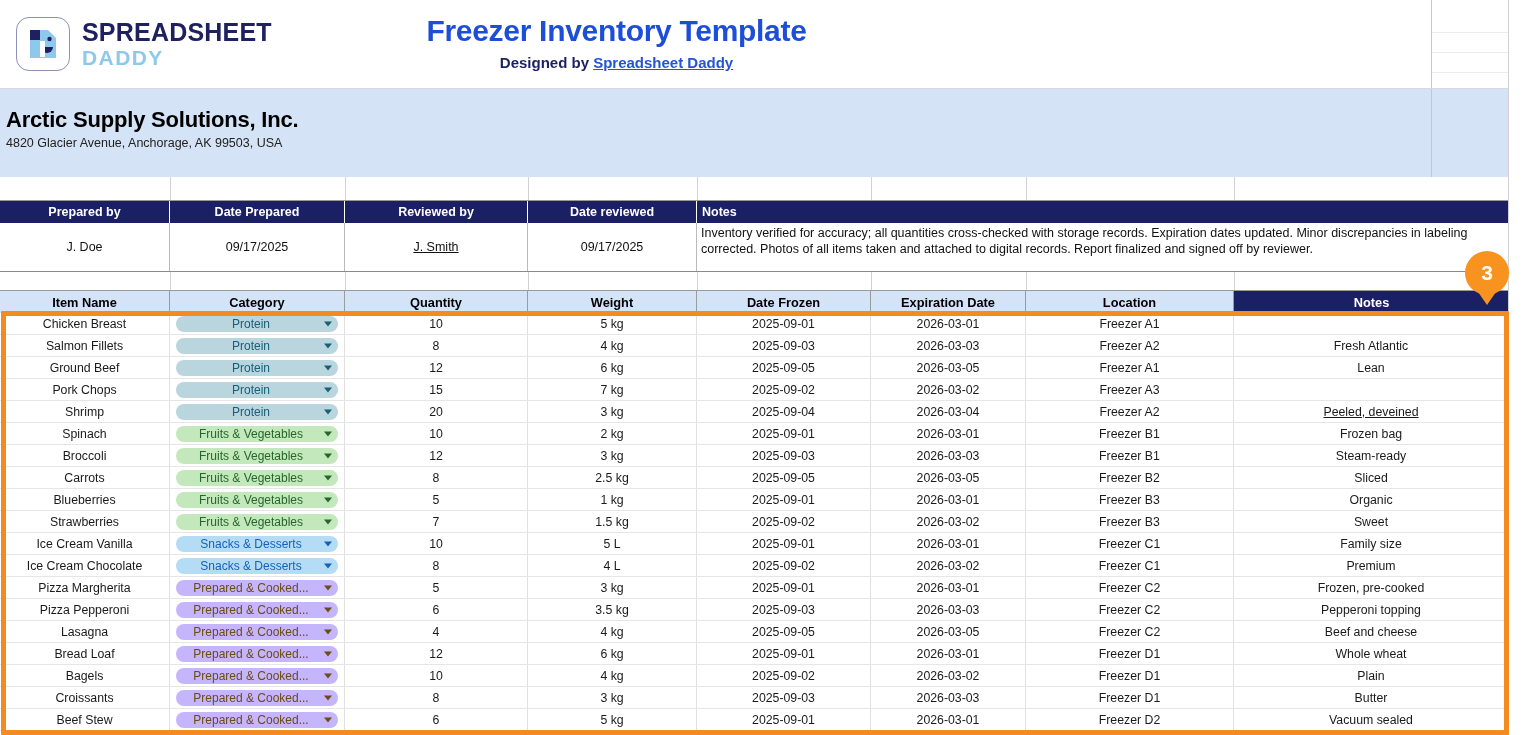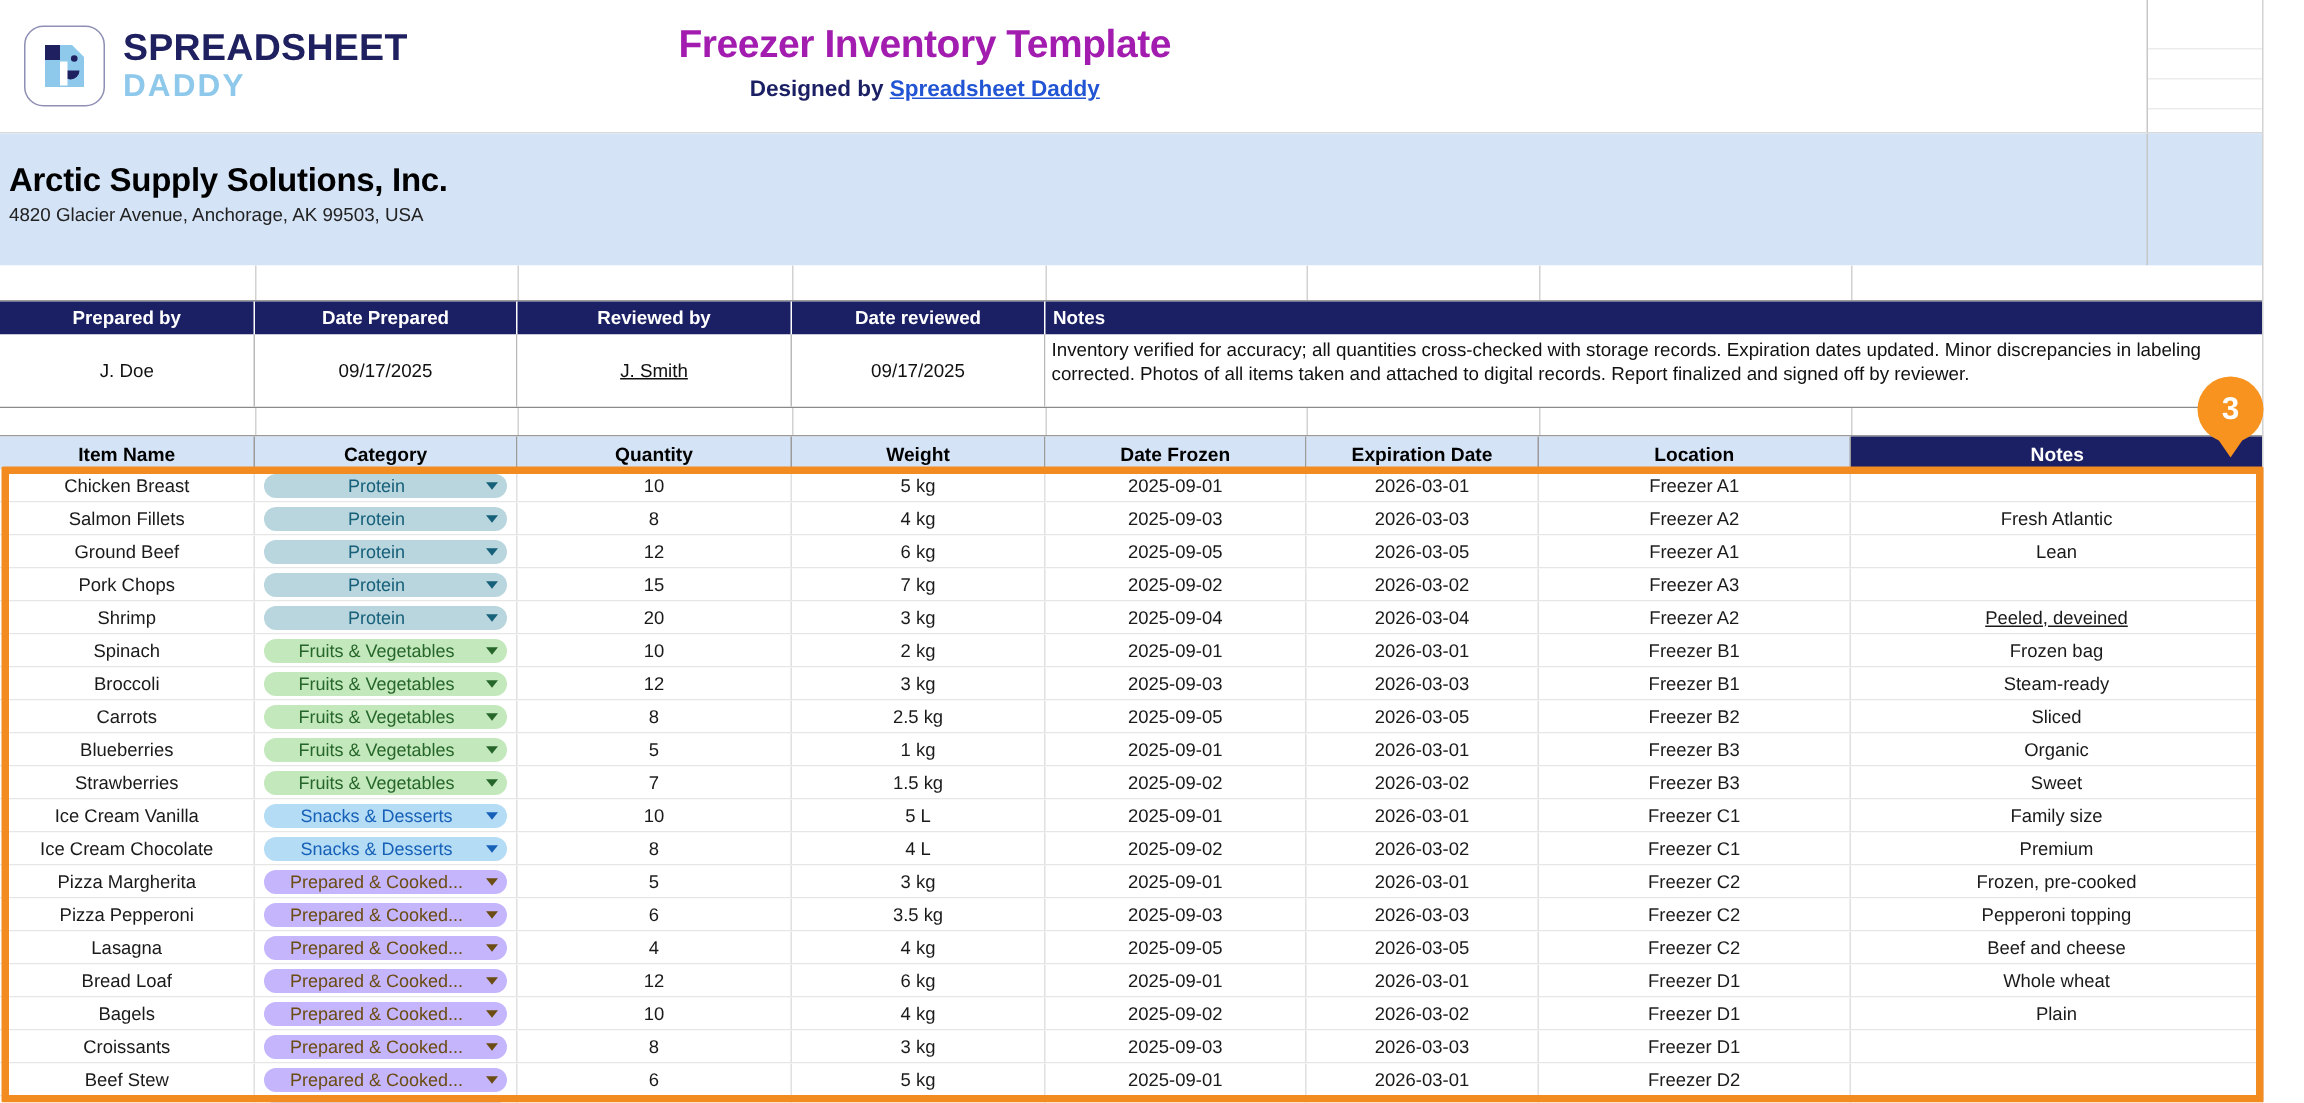--- a/index.html
+++ b/index.html
@@ -15,21 +15,21 @@
   .logo-wrap{position:absolute;left:16px;top:17px;display:flex;align-items:center;gap:12px;}
   .logo-mark{
     width:54px;height:54px;border-radius:13px;border:1.6px solid #8e8fb5;
     background:#fff;display:flex;align-items:center;justify-content:center;box-sizing:border-box;
   }
   .logo-text{line-height:1;}
   .logo-text .l1{font-size:25px;font-weight:bold;color:#1f2060;letter-spacing:.2px;display:block;}
   .logo-text .l2{font-size:21px;font-weight:bold;color:#8ec8ea;letter-spacing:1.4px;display:block;margin-top:2px;}
 
   .title-block{position:absolute;left:0;right:0;top:14px;text-align:center;width:1233px;}
-  .doc-title{font-size:26px;font-weight:bold;color:#a21caf;letter-spacing:-.3px;margin:0;}
+  .doc-title{font-size:30px;font-weight:bold;color:#1d4ed8;letter-spacing:-.3px;margin:0;}
   .doc-sub{font-size:15px;font-weight:bold;color:#1b1f63;margin-top:6px;}
   .doc-sub a{color:#2255d4;text-decoration:underline;font-weight:bold;}
 
   .hdr-grid{position:absolute;right:0;top:0;width:104px;height:88px;border-left:1px solid #c7c7c7;}
   .hdr-grid div{border-bottom:1px solid #ececec;}
   .hdr-grid .r1{height:32px;} .hdr-grid .r2{height:19px;}
   .hdr-grid .r3{height:19px;} .hdr-grid .r4{height:17px;border-bottom:none;}
 
   
   .company{position:relative;height:88px;background:#d4e3f5;padding:18px 0 0 6px;box-sizing:border-box;}
@@ -466,34 +466,36 @@
             <div class="chip cat-prep">
               <span class="lbl">Prepared &amp; Cooked...</span>
               <span class="caret"></span>
             </div>
           </div>
           <div class="td" style="width: 183px;">8</div>
           <div class="td" style="width: 169px;">3 kg</div>
           <div class="td" style="width: 174px;">2025-09-03</div>
           <div class="td" style="width: 155px;">2026-03-03</div>
           <div class="td" style="width: 208px;">Freezer D1</div>
+          <div class="td" style="width: 275px;">Butter</div>
         </div>
         <div class="row">
           <div class="td" style="width: 170px;">Beef Stew</div>
           <div class="td cat" style="width: 175px;">
             <div class="chip cat-prep">
               <span class="lbl">Prepared &amp; Cooked...</span>
               <span class="caret"></span>
             </div>
           </div>
           <div class="td" style="width: 183px;">6</div>
           <div class="td" style="width: 169px;">5 kg</div>
           <div class="td" style="width: 174px;">2025-09-01</div>
           <div class="td" style="width: 155px;">2026-03-01</div>
           <div class="td" style="width: 208px;">Freezer D2</div>
+          <div class="td" style="width: 275px;">Vacuum sealed</div>
         </div>
         <div class="row">
           <div class="td" style="width: 170px;">Chicken Soup</div>
           <div class="td cat" style="width: 175px;">
             <div class="chip cat-prep">
               <span class="lbl">Prepared &amp; Cooked...</span>
             </div>
           </div>
           <div class="td" style="width: 183px;">8</div>
           <div class="td" style="width: 169px;">4 kg</div>

